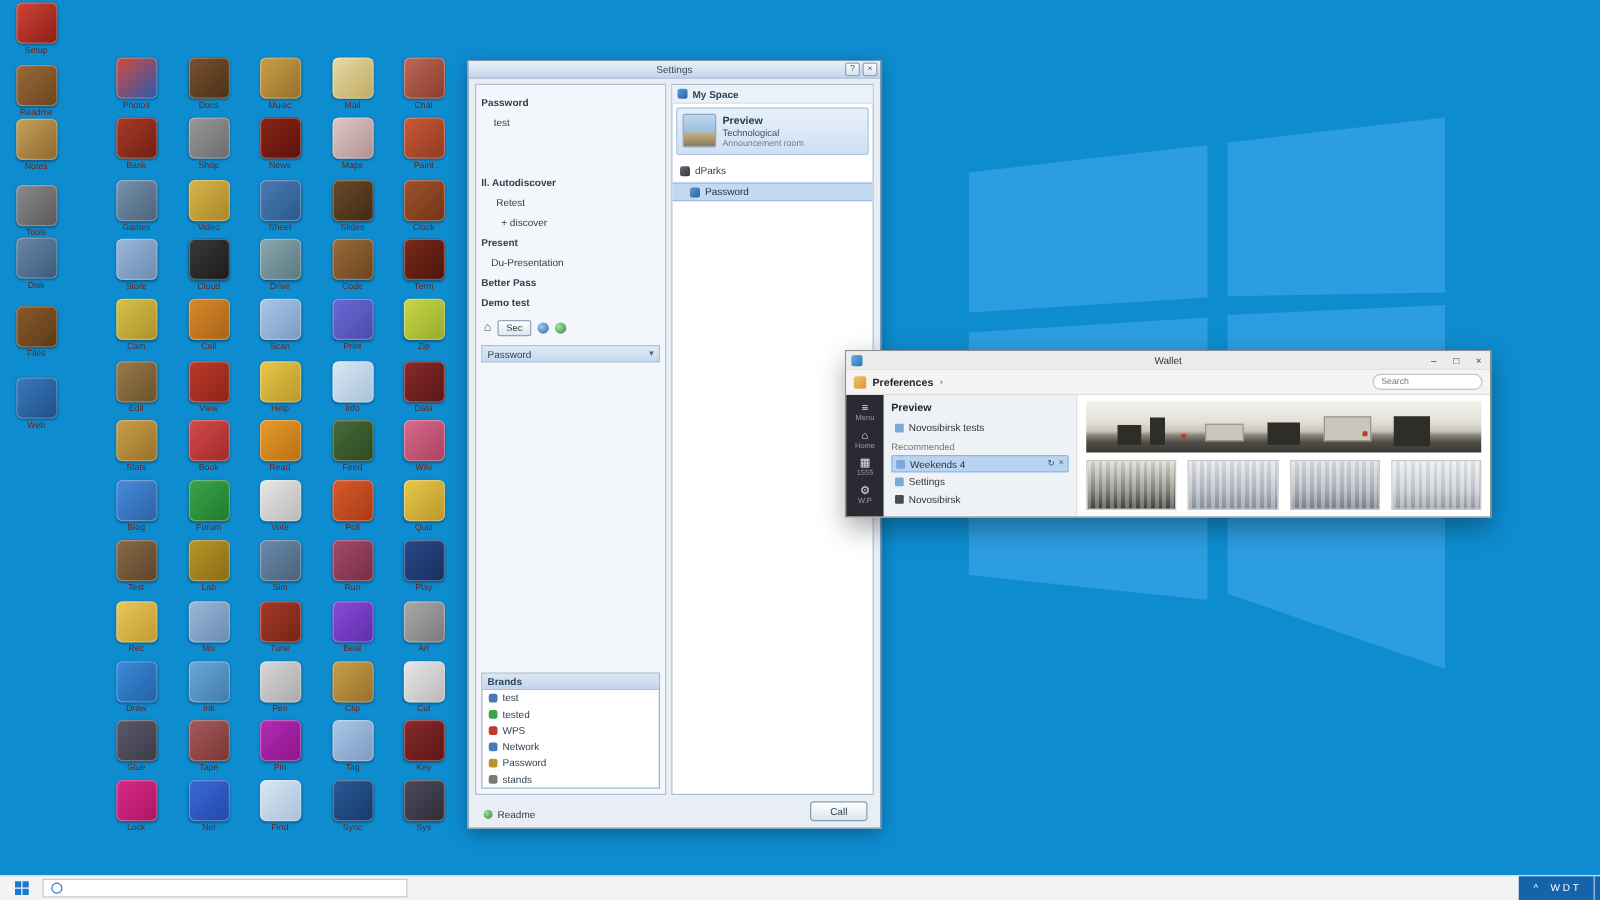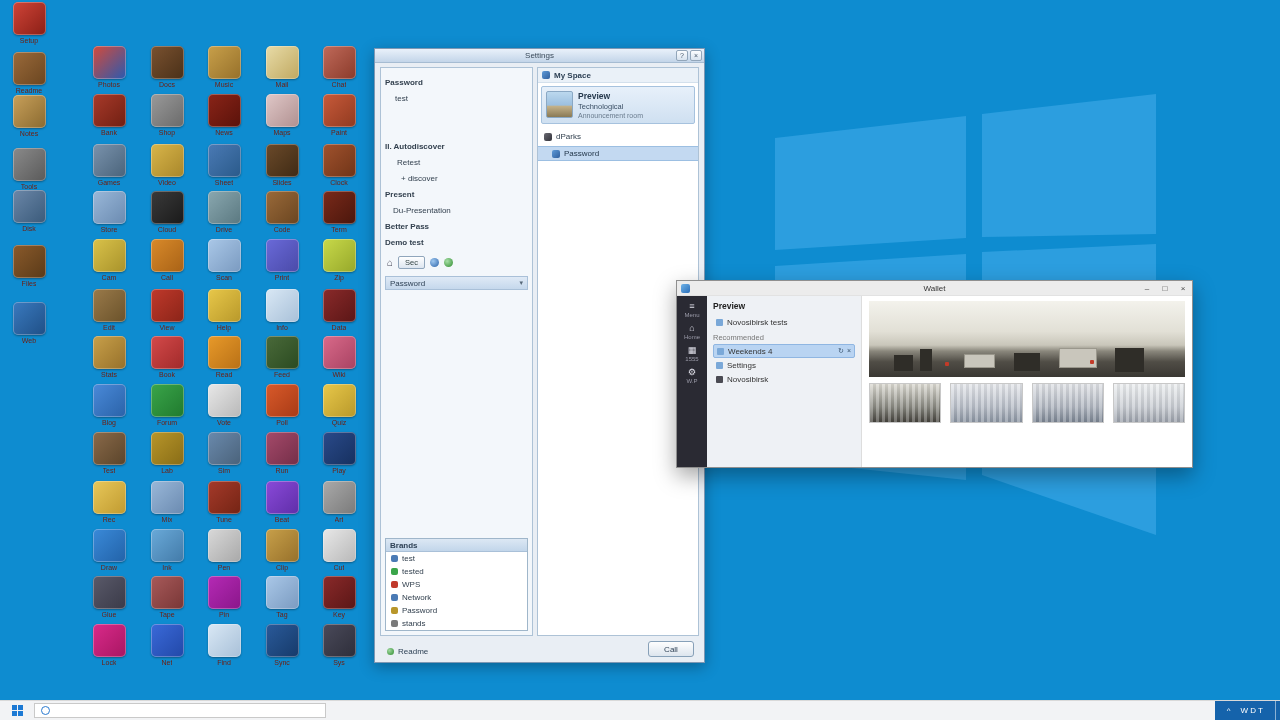--- a/index.html
+++ b/index.html
@@ -44,21 +44,21 @@
   .rp-card-title{font-size:8.5px;font-weight:bold;color:#25384c}
   .rp-card-sub{font-size:7.5px;color:#3c5066;margin-top:1px}
   .rp-card-meta{font-size:7px;color:#6a7c8e;margin-top:1px;white-space:nowrap;overflow:hidden}
   .rp-section{display:flex;align-items:center;gap:4px;font-size:8px;color:#33414f;padding:5px 6px 3px}
   .rp-selected{margin-top:2px;background:#c3d9f1;border-top:1px solid #9cbfe2;border-bottom:1px solid #9cbfe2;display:flex;align-items:center;gap:4px;font-size:8px;color:#22364a;height:15px;padding:0 6px 0 14px}
   #dlg-status{position:absolute;left:12px;bottom:6px;display:flex;align-items:center;gap:4px;font-size:8px;color:#2f4256}
   #dlg-status .dot{width:7px;height:7px;border-radius:50%;background:radial-gradient(circle at 35% 35%,#9fd89f,#2e8b2e)}
   #dlg-ok{position:absolute;right:10px;bottom:5px;width:46px;height:16px;border:1px solid #87a0b8;border-radius:3px;background:linear-gradient(#fefefe,#dde5ee);font-size:8px;color:#2f4256;display:flex;align-items:center;justify-content:center}
 
   
-  #explorer{position:absolute;left:676px;top:280px;width:517px;height:188px;background:#f6f6f6;border:1px solid #8f8f8f;box-shadow:0 8px 20px rgba(0,0,0,.35);z-index:20;display:flex;flex-direction:column}
+  #explorer{position:absolute;left:676px;top:280px;width:517px;height:134px;background:#f6f6f6;border:1px solid #8f8f8f;box-shadow:0 8px 20px rgba(0,0,0,.35);z-index:20;display:flex;flex-direction:column}
   #exp-titlebar{height:15px;background:#ececec;display:flex;align-items:center;justify-content:center;font-size:8px;color:#333;position:relative;border-bottom:1px solid #e2e2e2;flex:0 0 auto}
   #exp-titlebar .app-ico{position:absolute;left:4px;top:3px;width:9px;height:9px;border-radius:2px;background:linear-gradient(135deg,#6fb3e8,#2a6db8)}
   .win-ctrls{position:absolute;right:0;top:0;height:100%;display:flex}
   .win-ctrl{width:18px;display:flex;align-items:center;justify-content:center;font-size:8px;color:#444}
   #exp-toolbar{height:20px;background:#f4f4f4;border-bottom:1px solid #e0e0e0;display:flex;align-items:center;padding:0 6px;gap:5px;flex:0 0 auto}
   #exp-toolbar .tb-ico{width:10px;height:10px;border-radius:2px;background:linear-gradient(135deg,#f0c36a,#d89a2e)}
   #exp-breadcrumb{font-size:8.5px;color:#222;font-weight:bold}
   #exp-arrow{font-size:8px;color:#666}
   #exp-search{margin-left:auto;width:88px;height:13px;background:#fff;border:1px solid #c4c4c4;border-radius:7px;font-size:7px;color:#999;padding:0 6px;outline:none}
   #exp-body{flex:1;display:flex;min-height:0}
@@ -493,20 +493,26 @@
   <div id="explorer">
     <div id="exp-titlebar">
       <span class="app-ico"></span>
       <span>Wallet</span>
       <span class="win-ctrls">
         <span class="win-ctrl">–</span>
         <span class="win-ctrl">□</span>
         <span class="win-ctrl">×</span>
       </span>
     </div>
+    <div id="exp-toolbar">
+      <span class="tb-ico"></span>
+      <span id="exp-breadcrumb">Preferences</span>
+      <span id="exp-arrow">›</span>
+      <input id="exp-search" placeholder="Search" style="">
+    </div>
     <div id="exp-body">
       <div id="exp-sidebar">
           <div class="sb-item">
             <span class="sb-glyph">≡</span>
             <span class="sb-lbl">Menu</span>
           </div>
           <div class="sb-item">
             <span class="sb-glyph">⌂</span>
             <span class="sb-lbl">Home</span>
           </div>

